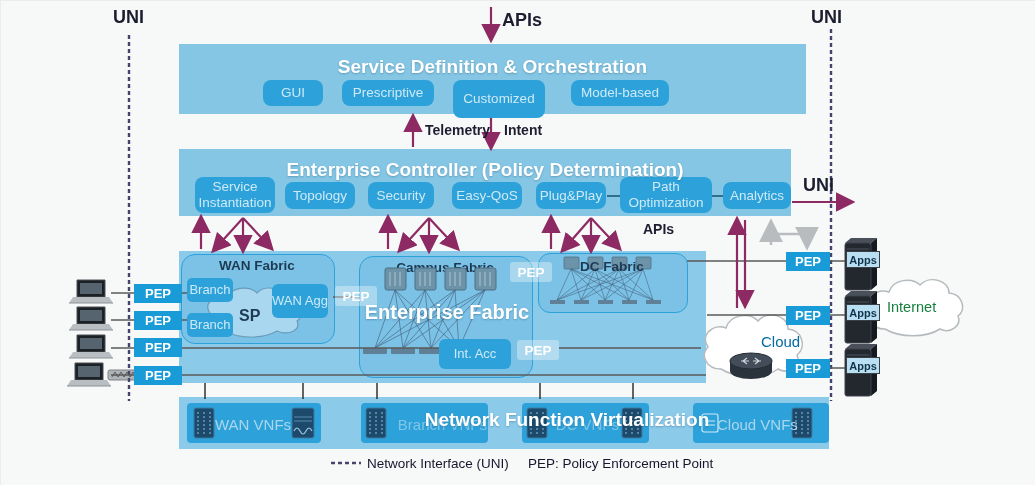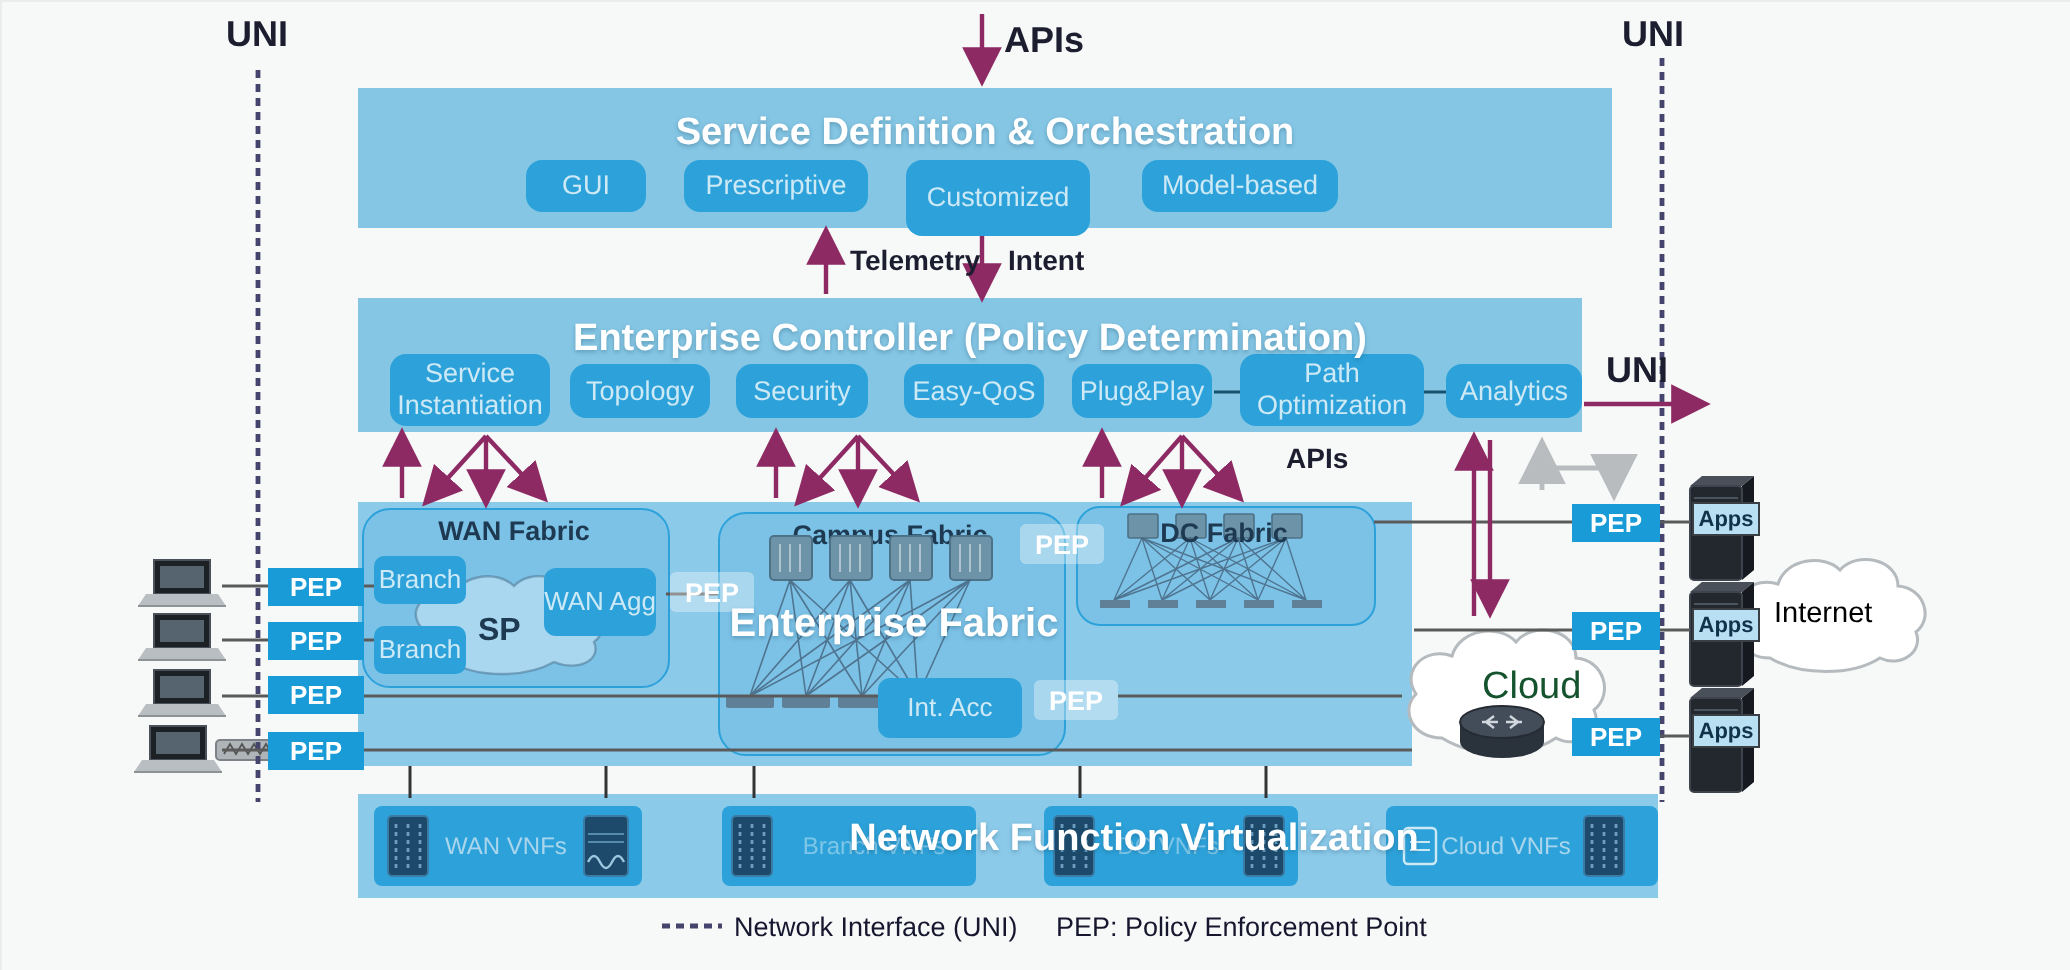--- a/index.html
+++ b/index.html
@@ -16,21 +16,21 @@
   .fbox{position:absolute;background:#7cc2e6;border:1.6px solid #2da2da;border-radius:14px;z-index:2;}
   .ftitle{position:absolute;color:#1e3a52;font-weight:600;font-size:13.5px;text-align:center;white-space:nowrap;z-index:3;}
   .pep-d{position:absolute;background:#189bd7;color:#fff;font-weight:bold;font-size:13px;display:flex;
          align-items:center;justify-content:center;z-index:5;}
   .pep-l{position:absolute;background:rgba(255,255,255,.34);color:#fff;font-weight:bold;font-size:13.5px;display:flex;
          align-items:center;justify-content:center;border-radius:3px;z-index:5;}
   .lbl{position:absolute;color:#1d1d30;font-size:18px;font-weight:bold;white-space:nowrap;z-index:6;}
   .lbl2{position:absolute;color:#16162e;font-size:13.5px;font-weight:normal;white-space:nowrap;z-index:6;}
   .apps{position:absolute;background:#b8e0f2;border:1px solid #3a3f45;color:#11324a;font-size:11px;font-weight:bold;
         display:flex;align-items:center;justify-content:center;z-index:5;}
-  .nfvlbl{position:absolute;color:#a9d6ec;font-size:12px;text-align:center;white-space:nowrap;z-index:4;}
+  .nfvlbl{position:absolute;color:#a9d6ec;font-size:15px;text-align:right;white-space:nowrap;z-index:4;}
   .nfvlbl.faint{color:rgba(205,233,246,.5);}
   svg{display:block;}
   #overlay{position:absolute;left:0;top:0;z-index:4;pointer-events:none;}
   .icon-svg{position:absolute;z-index:3;}
 </style>
 </head>
 <body>
 
 <div id="canvas">
 
@@ -159,36 +159,36 @@
   </svg>
 
   <div class="pep-d" style="left:133px;top:283px;width:48px;height:19px">PEP</div>
   <div class="pep-d" style="left:133px;top:310px;width:48px;height:19px">PEP</div>
   <div class="pep-d" style="left:133px;top:337px;width:48px;height:19px">PEP</div>
   <div class="pep-d" style="left:133px;top:365px;width:48px;height:19px">PEP</div>
 
   <svg class="icon-svg" style="left:694px;top:304px;z-index:2" width="112" height="80" viewBox="0 0 112 80">
     <path d="M26,64 C11,64 5,50 13,42 C5,30 18,18 31,23 C35,9 55,7 63,16 C72,5 93,10 93,24 C107,25 112,42 102,50 C107,61 94,70 83,64 C68,74 42,74 26,64 Z" fill="#ffffff" stroke="#b5babe" stroke-width="1.5"></path>
   </svg>
-  <div class="lbl2" style="left:740px;top:332px;font-size:19px;color:#14532d">Cloud</div>
+  <div class="lbl2" style="left:760px;top:332px;font-size:15px;color:#0369a1">Cloud</div>
   <svg class="icon-svg" style="left:726px;top:350px;z-index:3" width="48" height="30" viewBox="0 0 48 30">
     <ellipse cx="24" cy="20" rx="21" ry="8" fill="#2a323c"></ellipse>
       <rect x="3" y="10" width="42" height="10" fill="#2a323c"></rect>
     <ellipse cx="24" cy="10" rx="21" ry="8" fill="#434c59" stroke="#252b33"></ellipse>
     <path d="M14,10 h8 M26,10 h8 M20,7 l-4,3 l4,3 M28,13 l4,-3 l-4,-3" stroke="#cfd6dc" stroke-width="1.2" fill="none"></path>
   </svg>
 
   <div class="pep-d" style="left:785px;top:251px;width:44px;height:19px">PEP</div>
   <div class="pep-d" style="left:785px;top:305px;width:44px;height:19px">PEP</div>
   <div class="pep-d" style="left:785px;top:358px;width:44px;height:19px">PEP</div>
 
   <svg class="icon-svg" style="left:858px;top:270px;z-index:1" width="112" height="72" viewBox="0 0 112 72">
     <path d="M26,58 C12,58 6,46 13,38 C6,27 18,17 30,21 C34,8 53,6 61,14 C70,4 90,9 90,22 C103,23 108,38 99,45 C103,55 91,63 81,58 C67,67 41,67 26,58 Z" fill="#ffffff" stroke="#b5babe" stroke-width="1.5"></path>
   </svg>
-  <div class="lbl2" style="left:886px;top:298px;font-size:14.5px;color:#000000">Internet</div>
+  <div class="lbl2" style="left:886px;top:298px;font-size:14.5px;color:#15803d">Internet</div>
 
   <svg class="icon-svg" style="left:840px;top:236px;z-index:3" width="38" height="56" viewBox="0 0 38 56">
     <polygon points="4,6 30,6 36,1 10,1" fill="#4a505a"></polygon>
       <polygon points="30,6 36,1 36,48 30,53" fill="#161a20"></polygon>
     <rect x="4" y="6" width="26" height="47" rx="2" fill="#23272e" stroke="#3e444d"></rect>
       <line x1="6" y1="12" x2="28" y2="12" stroke="#4a545e"></line>
   </svg>
   <div class="apps" style="left:845px;top:250px;width:32px;height:15px">Apps</div>
   <svg class="icon-svg" style="left:840px;top:289px;z-index:3" width="38" height="56" viewBox="0 0 38 56">
     <polygon points="4,6 30,6 36,1 10,1" fill="#4a505a"></polygon>

